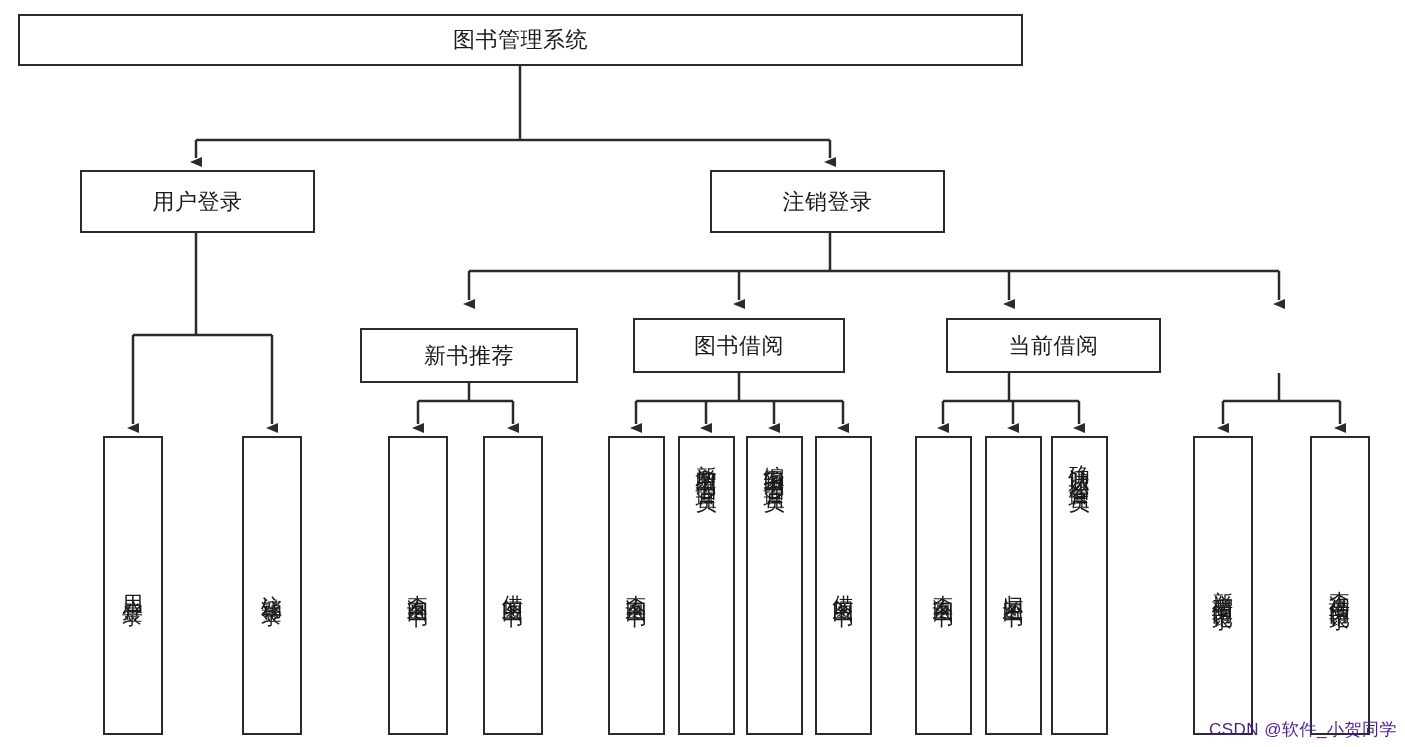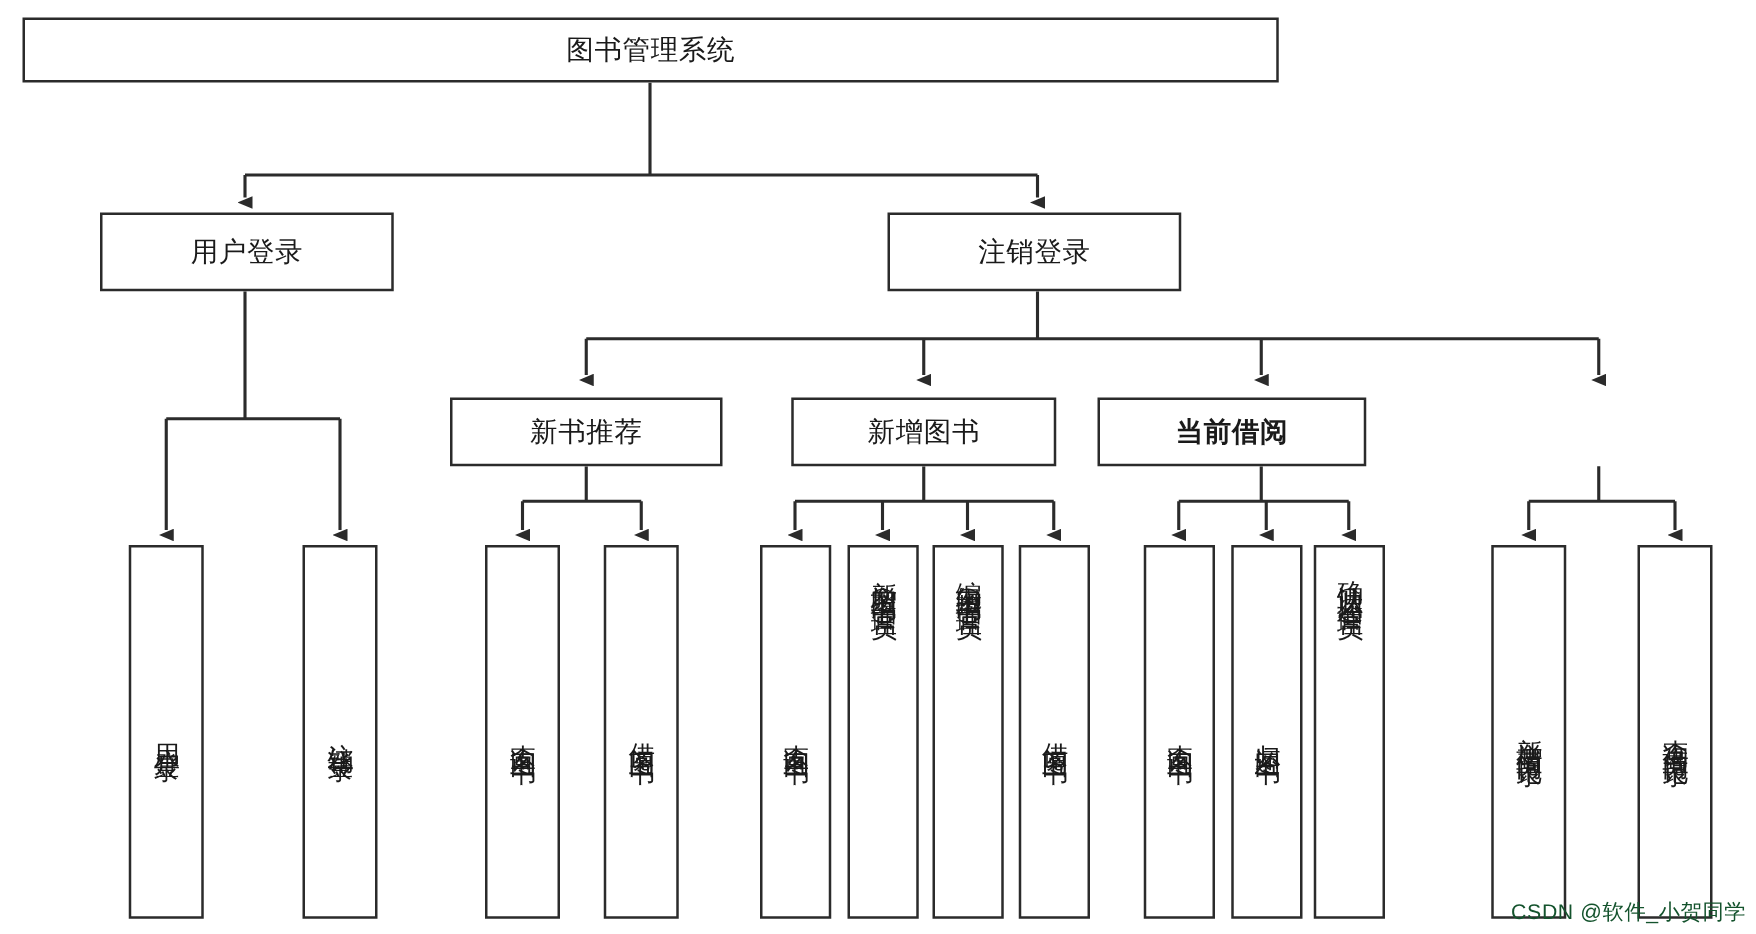--- a/index.html
+++ b/index.html
@@ -58,21 +58,21 @@
   }
   .v-node.centered {
     align-items: center;
     padding-top: 0;
   }
   .watermark {
     position: absolute;
     right: 8px;
     bottom: 6px;
     font-size: 17px;
-    color: #14532d;
+    color: #4c1d95;
     letter-spacing: 0.5px;
     white-space: nowrap;
   }
 </style>
 </head>
 <body>
 
 <div id="canvas">
 
   <svg class="edges" viewBox="0 0 1405 747">
@@ -129,27 +129,27 @@
     <span class="node-label">图书管理系统</span>
   </div>
 
   <div class="node h-node" style="left:80px; top:170px; width:235px; height:63px;">
     <span class="node-label">用户登录</span>
   </div>
   <div class="node h-node" style="left:710px; top:170px; width:235px; height:63px;">
     <span class="node-label">注销登录</span>
   </div>
 
-  <div class="node h-node" style="left:360px; top:318px; width:218px; height:55px;">
+  <div class="node h-node" style="left:360px; top:328px; width:218px; height:55px;">
     <span class="node-label">新书推荐</span>
   </div>
   <div class="node h-node" style="left:633px; top:318px; width:212px; height:55px;">
-    <span class="node-label">新增图书</span>
+    <span class="node-label">图书借阅</span>
   </div>
-  <div class="node h-node" style="left:878px; top:318px; width:215px; height:55px;font-weight:bold;">
+  <div class="node h-node" style="left:946px; top:318px; width:215px; height:55px;">
     <span class="node-label">当前借阅</span>
   </div>
 
   <div class="node v-node centered" style="left:103px; top:436px; width:60px; height:299px;">
     <span class="node-label">用户登录</span>
   </div>
   <div class="node v-node centered" style="left:242px; top:436px; width:60px; height:299px;">
     <span class="node-label">注销登录</span>
   </div>
 

